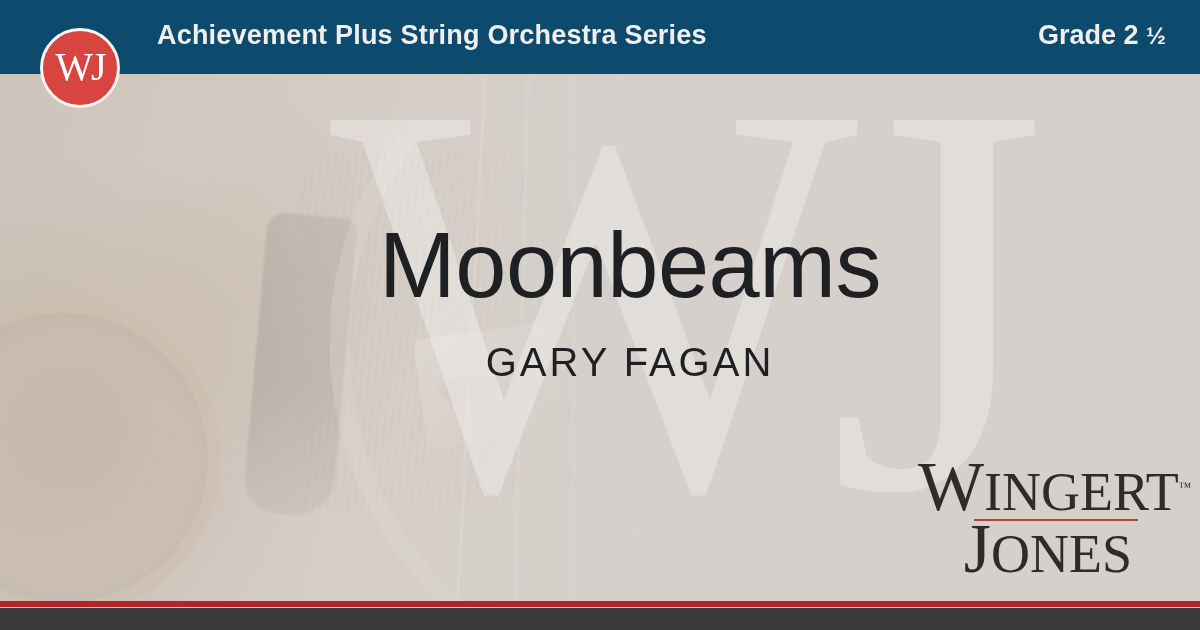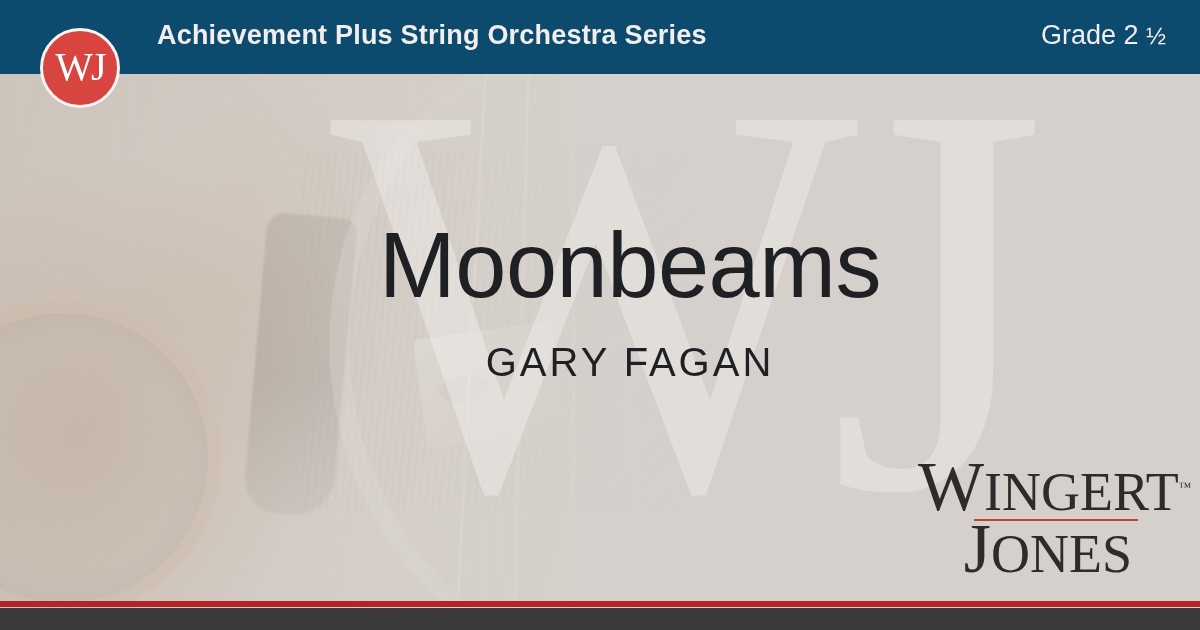--- a/index.html
+++ b/index.html
@@ -159,21 +159,21 @@
     font-weight: bold;
     color: #f2eeec;
     letter-spacing: 0.2px;
     white-space: nowrap;
   }
   .header-grade {
     position: absolute;
     right: 74px;
     top: 20px;
     font-size: 27px;
-    font-weight: normal;
+    font-weight: bold;
     color: #f2eeec;
     white-space: nowrap;
   }
   .header-grade .frac { font-size: 24px; }
 
   
   .wj-badge {
     position: absolute;
     left: 40px;
     top: 28px;

